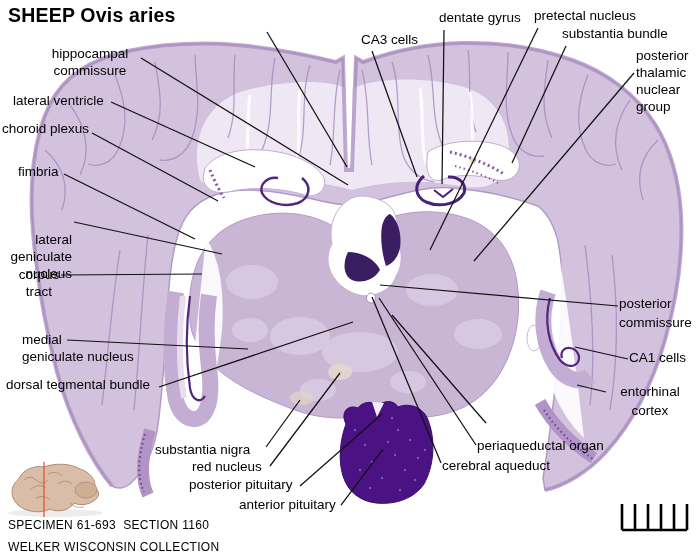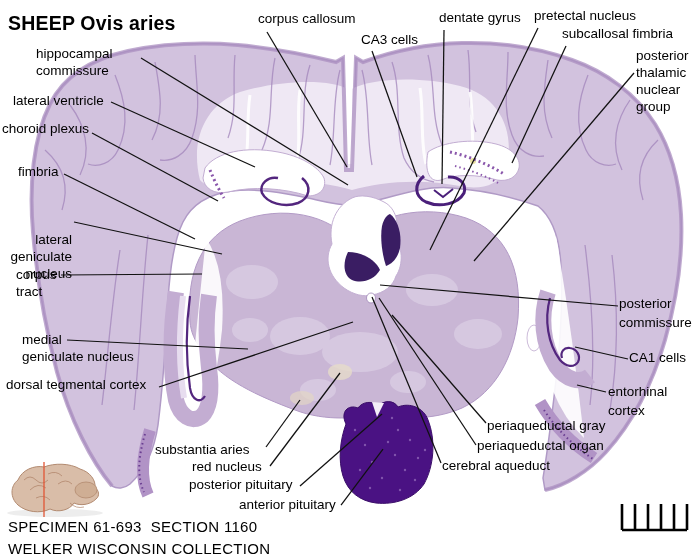--- a/index.html
+++ b/index.html
@@ -1,24 +1,24 @@
 <!DOCTYPE html>
 <html><head>
 <meta charset="utf-8">
 <style>
   html,body{margin:0;padding:0;background:#fff;}
   .stage{position:relative;width:700px;height:560px;background:#ffffff;overflow:hidden;
          font-family:"Liberation Sans", sans-serif;}
   .art{position:absolute;left:0;top:0;width:700px;height:560px;}
   .lbl{position:absolute;color:#000;font-size:13.5px;line-height:17px;white-space:pre;}
-  .lbl.center{text-align:left;}
+  .lbl.center{text-align:center;}
   .lbl.right{text-align:right;margin-top:20px;}
-  .title{position:absolute;left:8px;top:12px;font-size:19.5px;font-weight:bold;color:#000;
+  .title{position:absolute;left:8px;top:4px;font-size:19.5px;font-weight:bold;color:#000;
          letter-spacing:.2px;white-space:pre;}
-  .footer{position:absolute;color:#000;font-size:15px;white-space:pre;letter-spacing:.3px;}
+  .footer{position:absolute;color:#000;font-size:12px;white-space:pre;letter-spacing:.3px;}
   .scale-label{position:absolute;left:626px;top:531px;font-size:21px;color:#000;white-space:pre;margin-top:40px;}
 </style>
 </head>
 <body>
 
 <div class="stage">
 
   <svg class="art" viewBox="0 0 700 560">
 
     <g>
@@ -240,39 +240,37 @@
   <div class="lbl" style="left:13px;top:92px">lateral ventricle</div>
   <div class="lbl" style="left:2px;top:120px">choroid plexus</div>
   <div class="lbl" style="left:18px;top:163px">fimbria</div>
   <div class="lbl right" style="left:4px;top:211px;width:68px">lateral
 geniculate
 nucleus</div>
   <div class="lbl center" style="left:16px;top:266px;width:46px">corpus
 tract</div>
   <div class="lbl" style="left:22px;top:331px">medial
 geniculate nucleus</div>
-  <div class="lbl" style="left:6px;top:376px">dorsal tegmental cortex</div>
-  <div class="lbl" style="left:155px;top:441px">substantia aries</div>
+  <div class="lbl" style="left:6px;top:376px">dorsal tegmental bundle</div>
+  <div class="lbl" style="left:155px;top:441px">substantia nigra</div>
   <div class="lbl" style="left:192px;top:458px">red nucleus</div>
   <div class="lbl" style="left:189px;top:476px">posterior pituitary</div>
   <div class="lbl" style="left:239px;top:496px">anterior pituitary</div>
-  <div class="lbl" style="left:258px;top:10px">corpus callosum</div>
   <div class="lbl" style="left:361px;top:31px">CA3 cells</div>
   <div class="lbl" style="left:439px;top:9px">dentate gyrus</div>
   <div class="lbl" style="left:534px;top:7px">pretectal nucleus</div>
-  <div class="lbl" style="left:562px;top:25px">subcallosal fimbria</div>
+  <div class="lbl" style="left:562px;top:25px">substantia bundle</div>
   <div class="lbl" style="left:636px;top:47px">posterior
 thalamic
 nuclear
 group</div>
   <div class="lbl" style="left:619px;top:294px;line-height:19px">posterior
 commissure</div>
   <div class="lbl" style="left:629px;top:349px">CA1 cells</div>
   <div class="lbl center" style="left:608px;top:382px;width:84px;line-height:19px">entorhinal
 cortex</div>
-  <div class="lbl" style="left:487px;top:417px">periaqueductal gray</div>
   <div class="lbl" style="left:477px;top:437px">periaqueductal organ</div>
   <div class="lbl" style="left:442px;top:457px">cerebral aqueduct</div>
 
   <div class="footer" style="left:8px;top:518px">SPECIMEN 61-693  SECTION 1160</div>
   <div class="footer" style="left:8px;top:540px">WELKER WISCONSIN COLLECTION</div>
   <div class="scale-label">5mm</div>
 </div>
 
 </body></html>

